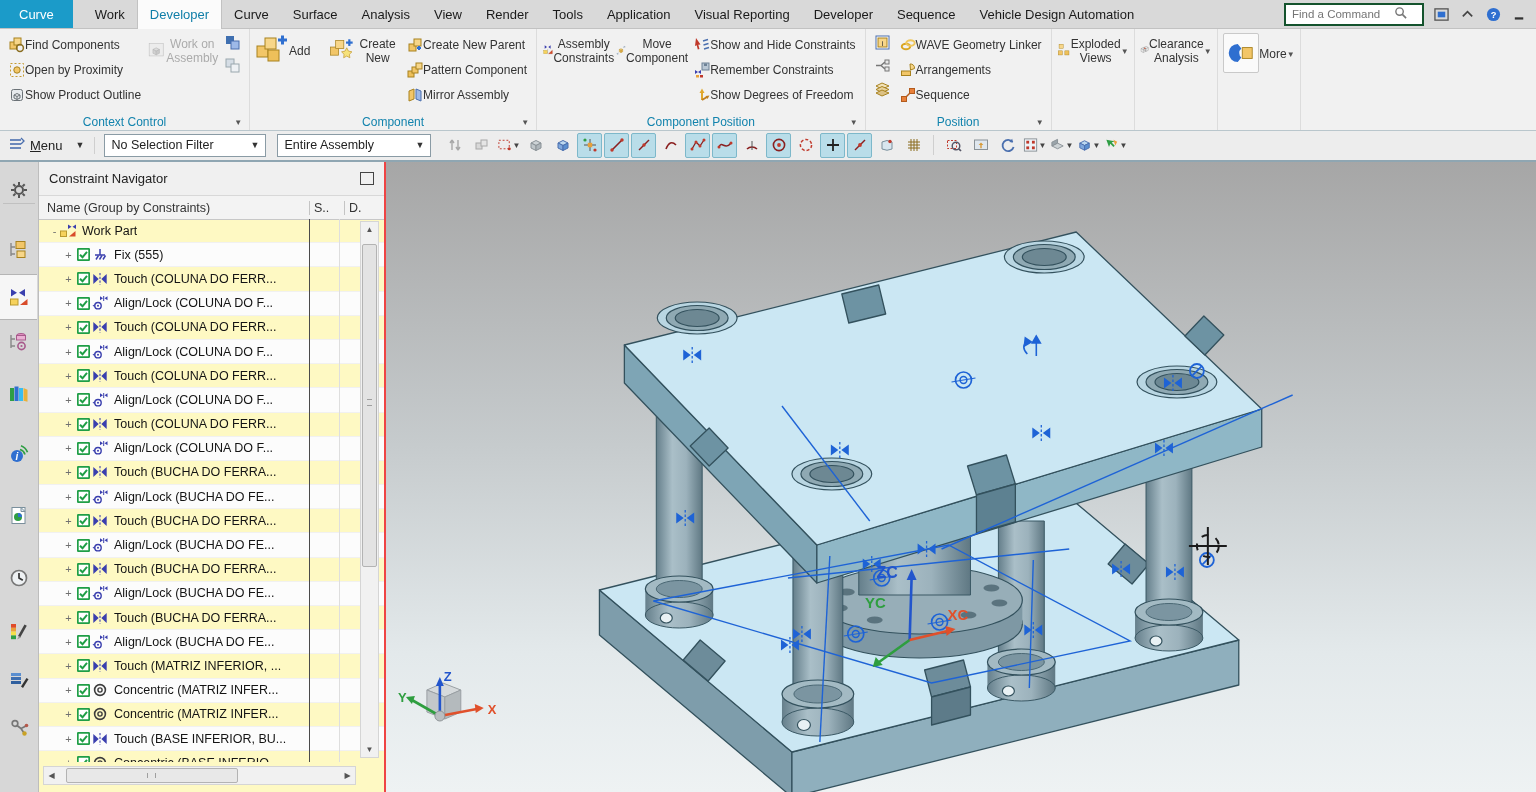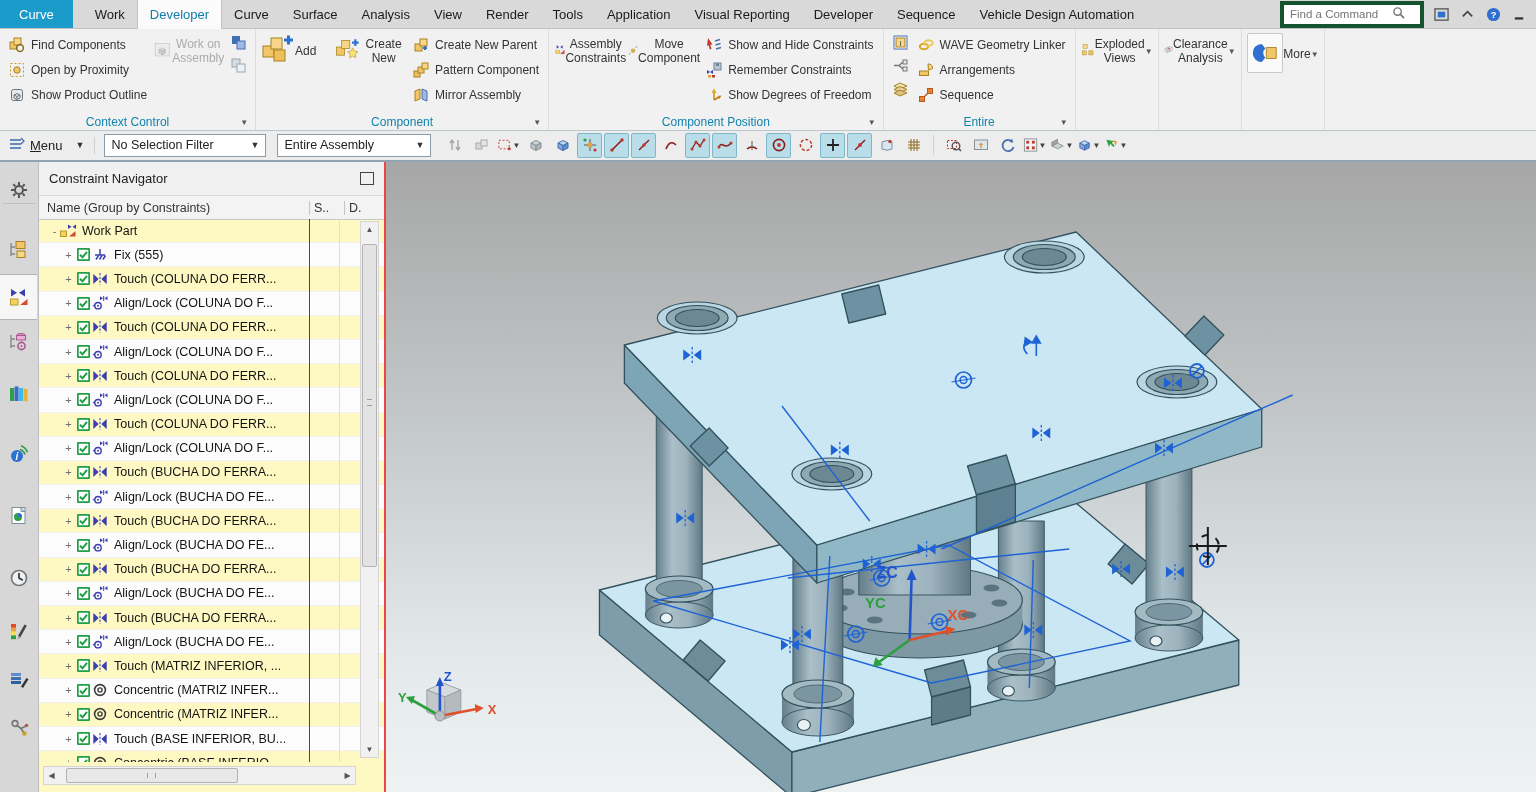--- a/index.html
+++ b/index.html
@@ -6,33 +6,33 @@
   body{width:1536px;height:792px;overflow:hidden;position:relative;
        font-family:"Liberation Sans",sans-serif;background:#d4d4d4;-webkit-font-smoothing:antialiased}
   
   .menubar{position:absolute;top:0;left:0;right:0;height:28px;background:#d9d9d9;
            display:flex;align-items:stretch;border-bottom:1px solid #c2c2c2;z-index:5}
   .tabs{display:flex;align-items:stretch}
   .tab{padding:0 12px;display:flex;align-items:center;font-size:13px;color:#1a1a1a;cursor:default;white-space:nowrap}
   .tab.file{background:#1b9bc9;color:#fff;padding:0 19px;margin-right:10px}
   .tab.active{background:#fbfbfb;color:#0f7ea8;border-left:1px solid #c2c2c2;border-right:1px solid #c2c2c2;margin-bottom:-1px}
   .mb-right{margin-left:auto;display:flex;align-items:center;gap:8px;padding-right:8px}
-  .findbox{width:128px;height:19px;background:#fff;border:4px solid #14532d;display:flex;align-items:center;padding:0 4px}
+  .findbox{width:128px;height:19px;background:#fff;border:2px solid #14532d;display:flex;align-items:center;padding:0 4px}
   .findbox input{border:none;outline:none;width:100px;font-size:11.5px;color:#8a8a8a;font-family:inherit;background:transparent}
   .mbic{width:18px;height:18px;display:flex;align-items:center;justify-content:center}
   .mbic svg{width:15px;height:15px}
   
   .ribbon{position:absolute;top:28px;left:0;right:0;height:102px;background:#f1f1f1;
           display:flex;border-bottom:1px solid #b9c6cc;z-index:4}
   .rgroup{position:relative;display:flex;flex-direction:column;border-right:1px solid #dcdcdc;padding:2px 5px 0}
   .rbody{display:flex;flex:1;align-items:flex-start;gap:2px}
   .rlabel{height:17px;display:flex;align-items:center;justify-content:center;font-size:12px;color:#1283ad;position:relative;padding:0 14px}
   .rlabel .gdd{position:absolute;right:2px;bottom:3px;font-size:8px;color:#555}
   .rcol{display:flex;flex-direction:column;justify-content:flex-start;padding-top:2px}
-  .rsmall{display:flex;align-items:center;gap:6px;height:25px;font-size:12px;color:#333;padding:0 4px;white-space:nowrap}
+  .rsmall{display:flex;align-items:center;gap:0;height:25px;font-size:12px;color:#333;padding:0 4px;white-space:nowrap}
   .ric{width:16px;height:16px;flex:0 0 16px}
   .ric svg,.bic svg,.gic svg{width:100%;height:100%}
   .rbig{width:72px;display:flex;flex-direction:row;align-items:center;font-size:12px;color:#333;text-align:center;padding-top:3px;line-height:1.15}
   .rbig .bic{width:34px;height:34px;margin-bottom:3px}
   .rbig.disabled{color:#ababab}
   .rbig .bdd{font-size:8px;color:#555;margin-top:1px}
   .rbig.boxed .bic{border:1px solid #c9c9c9;border-radius:2px;padding:2px;background:#fafafa}
   .riconcol{display:flex;flex-direction:column;gap:6px;padding:4px 3px 0}
   .gic{width:17px;height:17px}
   
@@ -357,21 +357,21 @@
               <span class="ric"><svg viewBox="0 0 16 16">
                   <rect x="1.5" y="9.5" width="5" height="5" fill="#e8803a" stroke="#b35b1d"></rect>
                   <rect x="9.5" y="1.5" width="5" height="5" fill="#e8803a" stroke="#b35b1d"></rect>
                   <path d="M6.5,9.5 L9.5,6.5" stroke="#b35b1d" stroke-width="1.4"></path>
                 </svg></span>
               <span>Sequence</span>
             </div>
           </div>
         </div>
         <div class="rlabel">
-          <span>Entire</span>
+          <span>Position</span>
           <span class="gdd">▼</span>
         </div>
       </div>
       <div class="rgroup">
         <div class="rbody">
           <div class="rbig">
             <div class="bic"><svg viewBox="0 0 34 34">
                 <g stroke="#a8821f">
                   <rect x="5" y="3" width="10" height="10" fill="#f7d689"></rect>
                   <rect x="3" y="19" width="10" height="10" fill="#f2c668"></rect>

